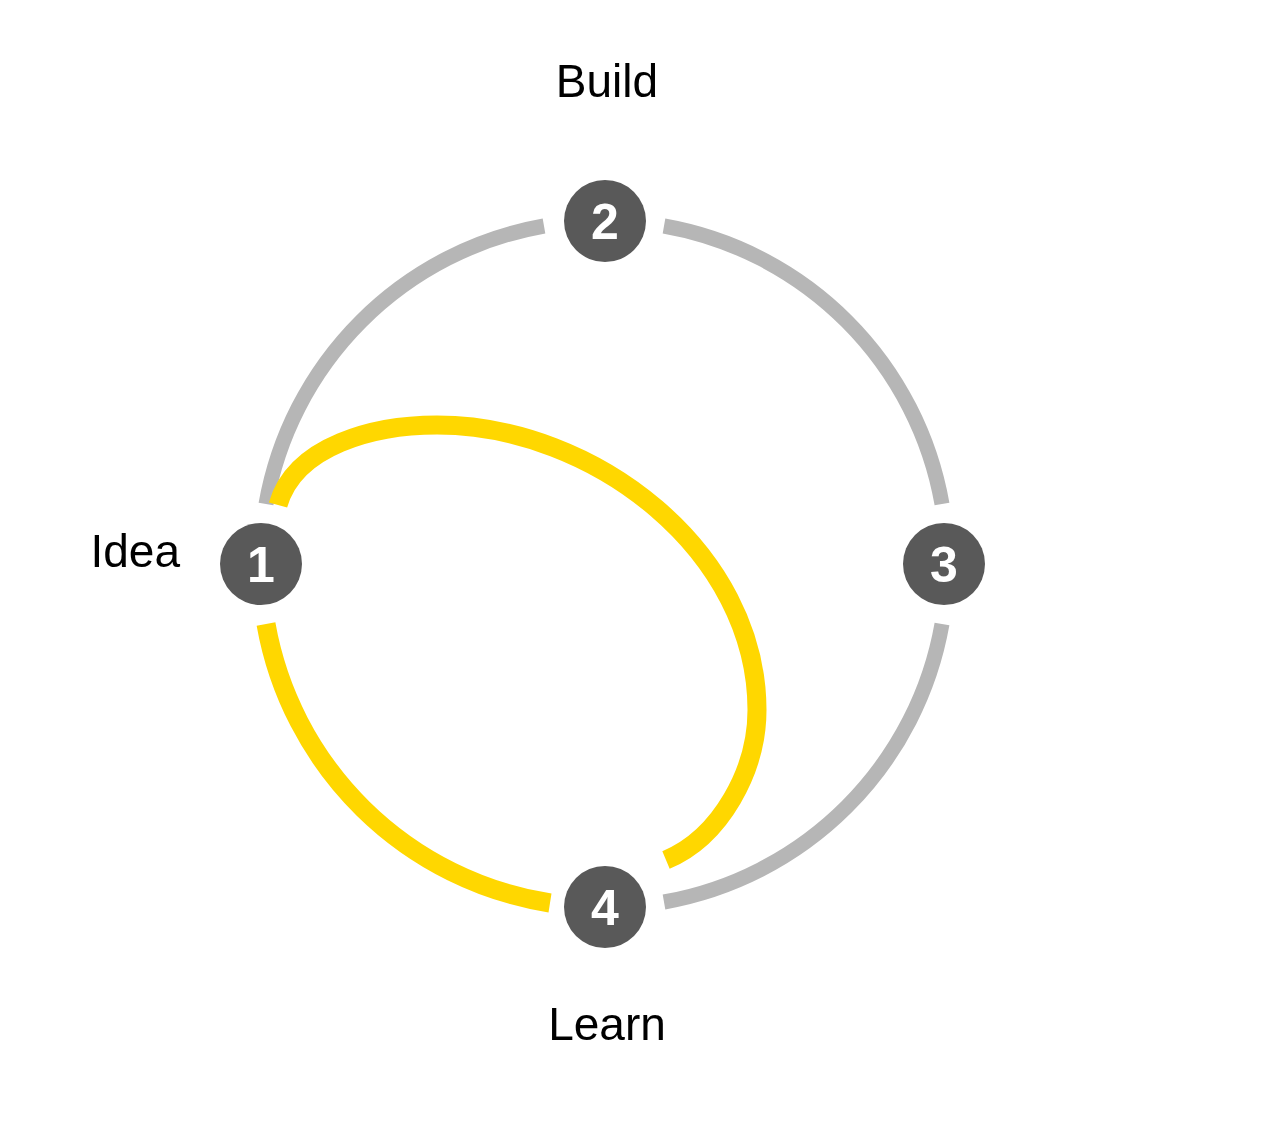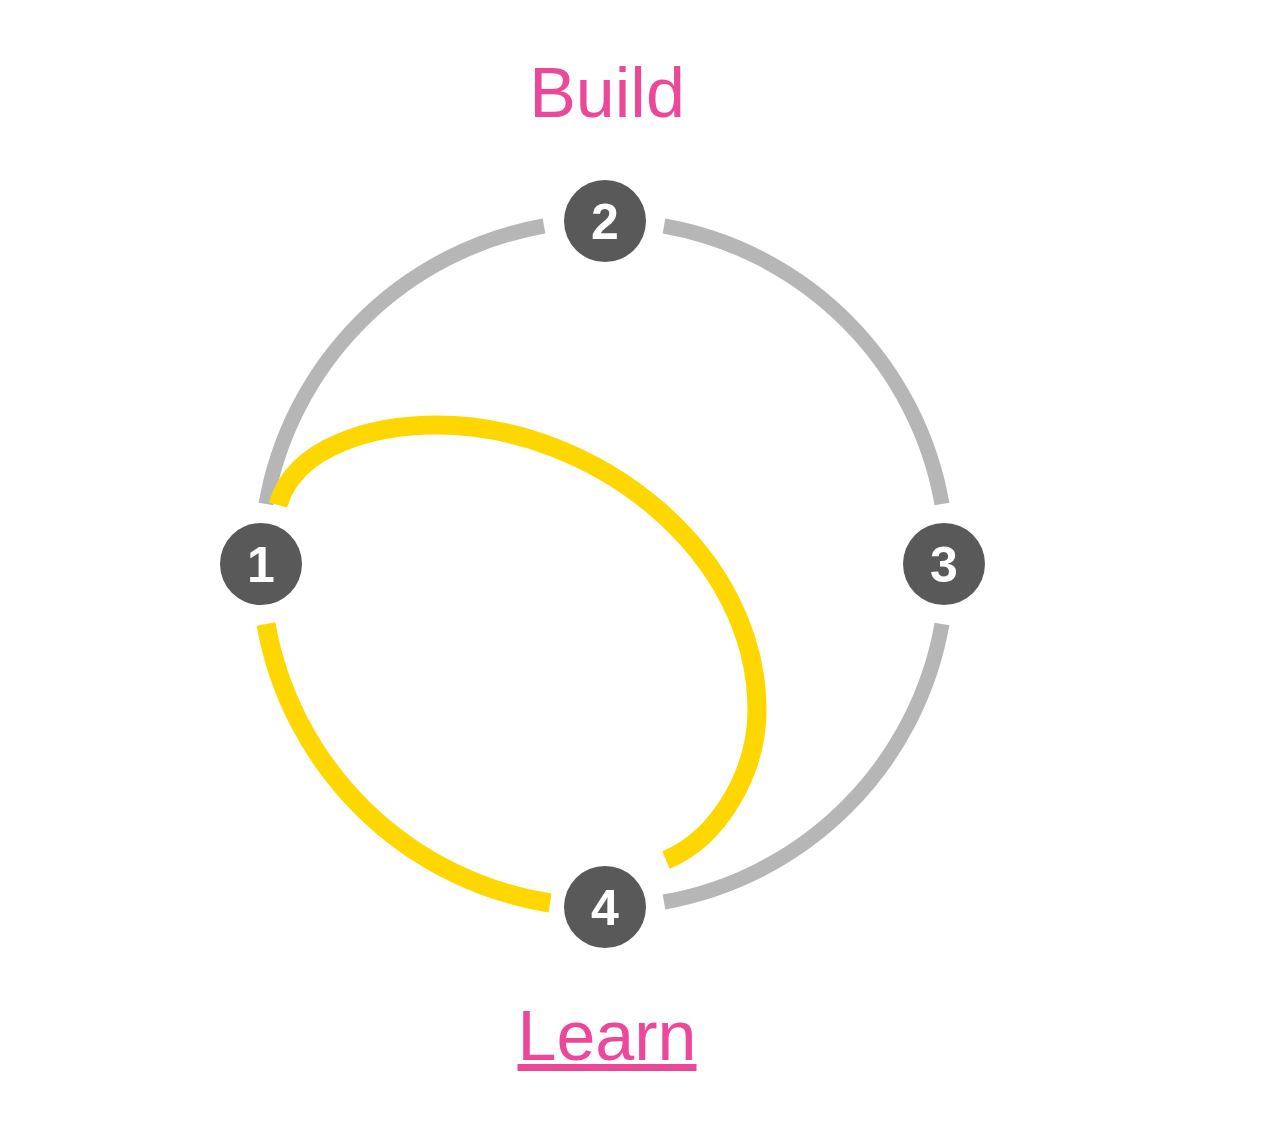--- a/index.html
+++ b/index.html
@@ -6,30 +6,30 @@
   body{font-family:"Liberation Sans", sans-serif;}
   .canvas{
     position:relative;
     width:1280px;height:1137px;
     background:#ffffff;
     overflow:hidden;
   }
   .diagram-svg{position:absolute;left:0;top:0;}
   .stage-label{
     position:absolute;
-    font-size:70px;
+    font-size:46px;
     line-height:1;
-    color:#ec4899;
+    color:#000000;
     letter-spacing:0px;
     white-space:nowrap;
   }
   .label-build{left:607px;top:58px;transform:translateX(-50%);}
   .label-idea{left:0px;top:528px;width:180px;text-align:right;}
   .label-launch{left:1023px;top:522px;}
-  .label-learn{left:607px;top:1001px;transform:translateX(-50%);text-decoration:underline;}
+  .label-learn{left:607px;top:1001px;transform:translateX(-50%);}
   .node-number{
     font-family:"Liberation Sans", sans-serif;
     font-size:50px;
     font-weight:bold;
   }
 </style>
 </head>
 <body>
 
 <div class="canvas">
@@ -63,17 +63,18 @@
     </g>
 
     <g>
       <circle cx="605" cy="907" r="41" fill="#595959"></circle>
       <text class="node-number" x="605" y="925" text-anchor="middle" fill="#ffffff">4</text>
     </g>
   </svg>
 
   <div class="stage-label label-build">Build</div>
 
+  <div class="stage-label label-idea">Idea</div>
 
 
   <div class="stage-label label-learn">Learn</div>
 
 </div>
 
 </body></html>

